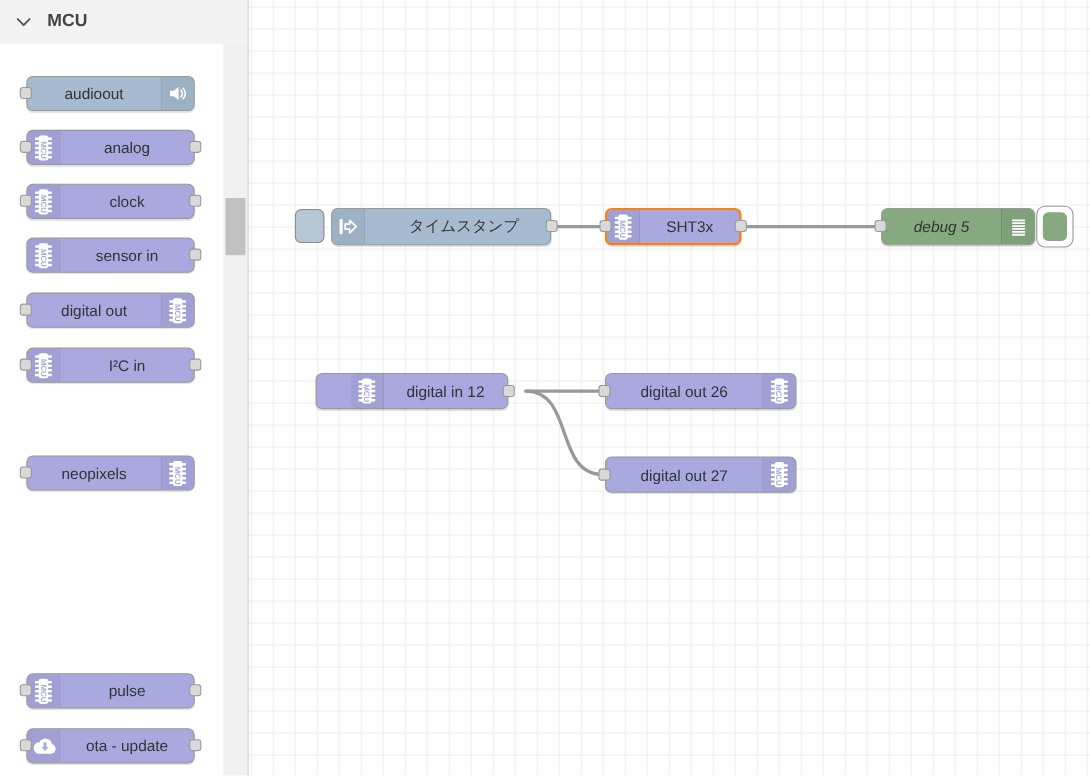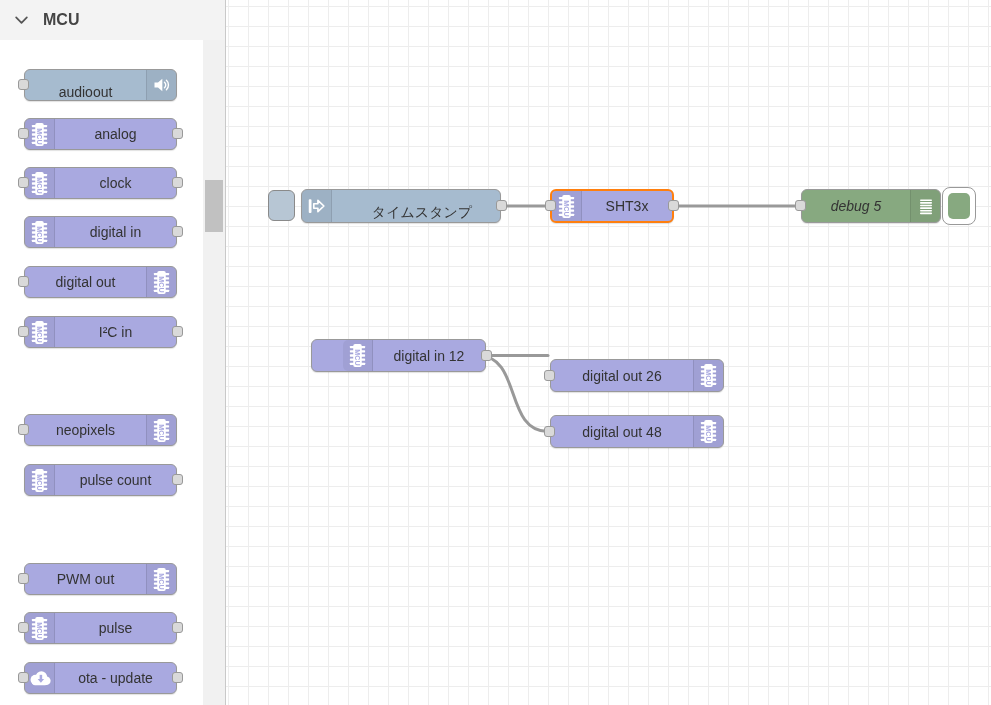--- a/index.html
+++ b/index.html
@@ -15,21 +15,21 @@
   .palette-body { position:absolute; left:0; top:40px; width:203px; bottom:0; background:#fff; }
 
   .scroll-track { position:absolute; left:203px; top:40px; width:22px; bottom:0; background:#f1f1f1; }
   .scroll-thumb { position:absolute; left:2px; top:140px; width:18px; height:52px; background:#c1c1c1; }
 
   
   .node { position:absolute; border:1px solid #999; border-radius:6px;
     display:flex; align-items:center; font-size:14px; color:#333;
     box-shadow:0 1px 1px rgba(0,0,0,0.12); cursor:pointer; }
   .n-purple { background:#a9a9e0; }
-  .n-inject { background:#a6bbcf;align-items:flex-end; }
+  .n-inject { background:#a6bbcf; }
   .n-debug  { background:#87a980; }
   .node.selected { border:2px solid #ff7f0e; }
 
   .ibox { width:30px; align-self:stretch; flex:none; display:flex;
     align-items:center; justify-content:center; background:rgba(0,0,0,0.05); }
   .ibox-l { border-right:1px solid rgba(0,0,0,0.10); border-radius:5px 0 0 5px; }
   .ibox-r { border-left:1px solid rgba(0,0,0,0.10); border-radius:0 5px 5px 0; }
   .nlabel { flex:1; text-align:center; white-space:nowrap; overflow:hidden; }
   .nlabel.italic { font-style:italic; }
 
@@ -162,21 +162,21 @@
       <span class="nlabel">clock</span>
       <span class="port port-r"></span>
     </div>
 
     <div class="node pnode n-purple" style="top:176px">
       <span class="ibox ibox-l ic-chip">
           <svg width="19" height="25">
             <use href="#i-chip"></use>
           </svg>
         </span>
-      <span class="nlabel">digital in</span>
+      <span class="nlabel">sensor in</span>
       <span class="port port-r"></span>
     </div>
 
     <div class="node pnode n-purple" style="top:276px">
       <span class="port port-l"></span>
       <span class="ibox ibox-l ic-chip">
           <svg width="19" height="25">
             <use href="#i-chip"></use>
           </svg>
         </span>
@@ -198,40 +198,22 @@
     <div class="node pnode n-purple" style="top:374px">
       <span class="port port-l"></span>
       <span class="nlabel">neopixels</span>
       <span class="ibox ibox-r ic-chip">
           <svg width="19" height="25">
             <use href="#i-chip"></use>
           </svg>
         </span>
     </div>
 
-    <div class="node pnode n-purple" style="top:424px">
-      <span class="ibox ibox-l ic-chip">
-          <svg width="19" height="25">
-            <use href="#i-chip"></use>
-          </svg>
-        </span>
-      <span class="nlabel">pulse count</span>
-      <span class="port port-r"></span>
-    </div>
-
-
-    <div class="node pnode n-purple" style="top:523px">
-      <span class="port port-l"></span>
-      <span class="nlabel">PWM out</span>
-      <span class="ibox ibox-r ic-chip">
-          <svg width="19" height="25">
-            <use href="#i-chip"></use>
-          </svg>
-        </span>
-    </div>
+
+
 
     <div class="node pnode n-purple" style="top:572px">
       <span class="port port-l"></span>
       <span class="ibox ibox-l ic-chip">
           <svg width="19" height="25">
             <use href="#i-chip"></use>
           </svg>
         </span>
       <span class="nlabel">pulse</span>
       <span class="port port-r"></span>
@@ -294,43 +276,43 @@
         <svg width="18" height="23">
           <use href="#i-debug"></use>
         </svg>
       </span>
   </div>
 
   <div class="debug-btn">
     <div class="debug-btn-inner"></div>
   </div>
 
-  <div class="node n-purple" style="left:85px; top:339px; width:175px; height:33px;padding-left:31px;">
+  <div class="node n-purple" style="left:61px; top:339px; width:175px; height:33px;padding-left:31px;">
     <span class="ibox ibox-l ic-chip">
         <svg width="19" height="25">
           <use href="#i-chip"></use>
         </svg>
       </span>
     <span class="nlabel">digital in 12</span>
     <span class="port port-r"></span>
   </div>
 
-  <div class="node n-purple" style="left:324px; top:359px; width:174px; height:33px;">
+  <div class="node n-purple" style="left:324px; top:339px; width:174px; height:33px;">
     <span class="port port-l"></span>
     <span class="nlabel">digital out 26</span>
     <span class="ibox ibox-r ic-chip">
         <svg width="19" height="25">
           <use href="#i-chip"></use>
         </svg>
       </span>
   </div>
 
   <div class="node n-purple" style="left:324px; top:415px; width:174px; height:33px;">
     <span class="port port-l"></span>
-    <span class="nlabel">digital out 48</span>
+    <span class="nlabel">digital out 27</span>
     <span class="ibox ibox-r ic-chip">
         <svg width="19" height="25">
           <use href="#i-chip"></use>
         </svg>
       </span>
   </div>
 
 </div>
 
 </body></html>

